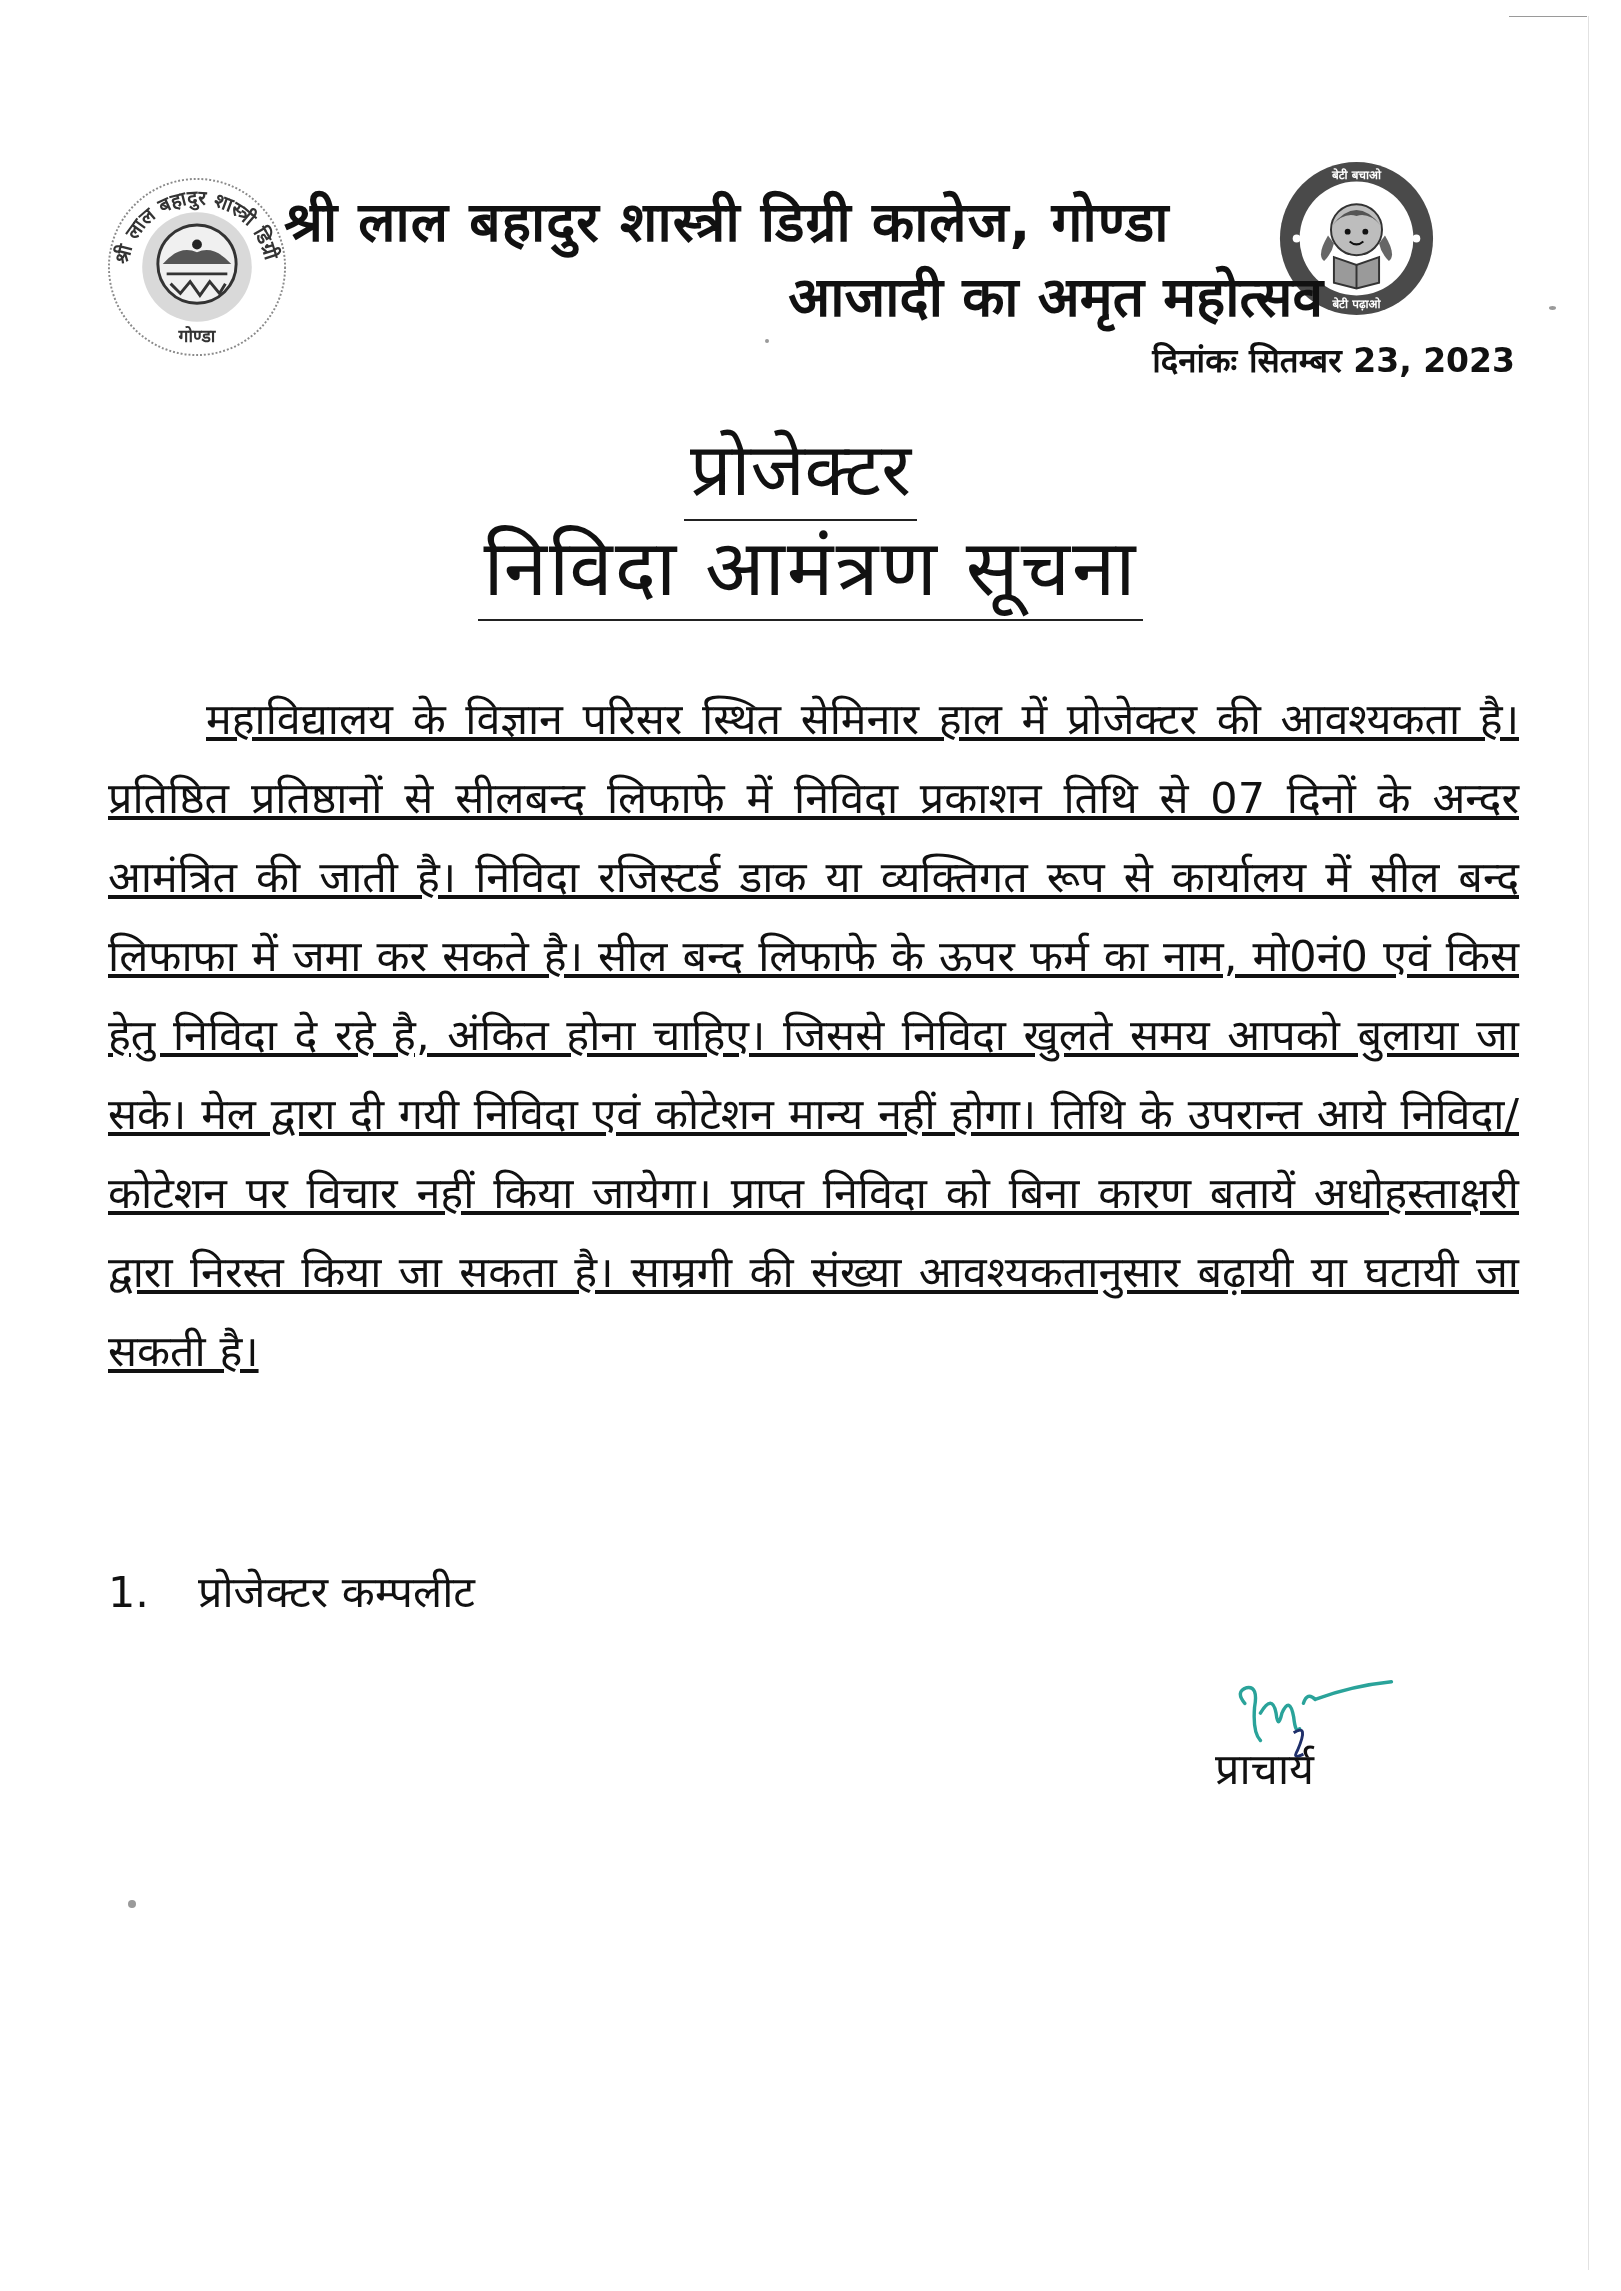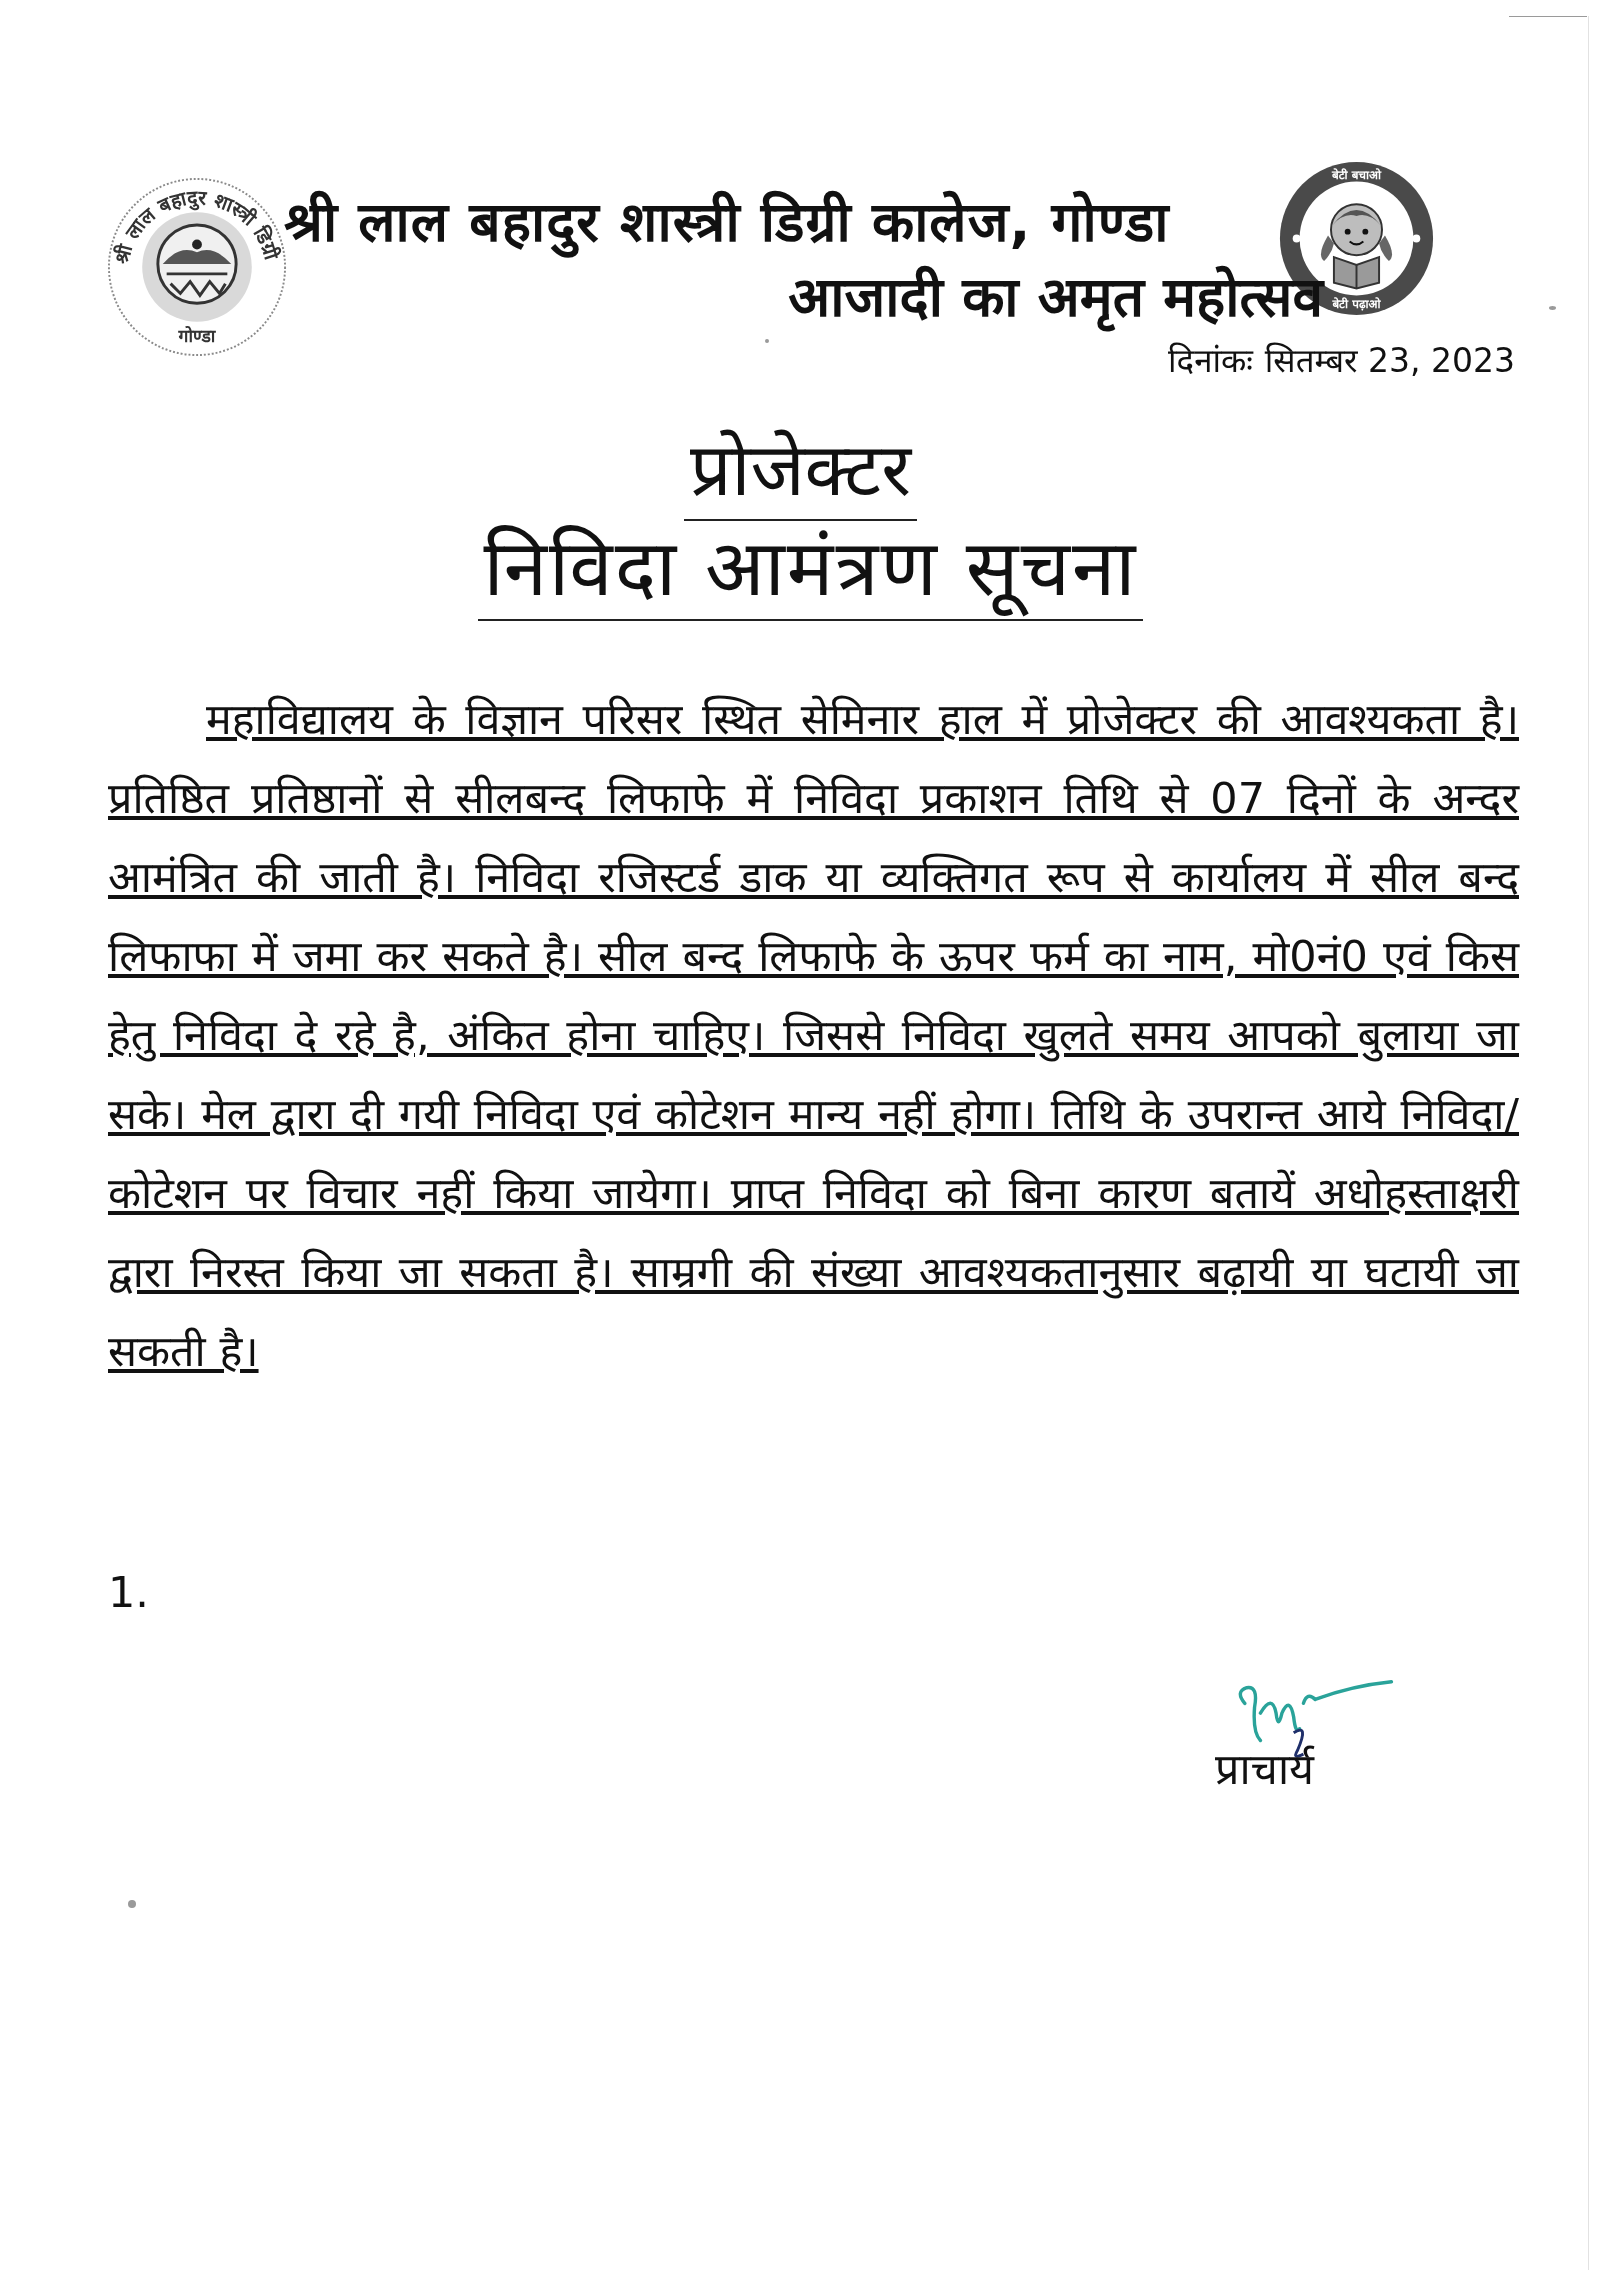--- a/index.html
+++ b/index.html
@@ -33,21 +33,21 @@
     position: absolute; left: 284px; top: 188px; width: 1039px;
     font-size: 55px; font-weight: bold; line-height: 69px;
     letter-spacing: 1px;
   }
   .event-name {
     position: absolute; left: 284px; top: 263px; width: 1039px;
     text-align: right; font-size: 55px; font-weight: bold; line-height: 69px;
   }
   .date-line {
     position: absolute; right: 106px; top: 337px;
-    font-size: 33px; line-height: 47px;
+    font-size: 33px; line-height: 47px; font-weight: bold;
   }
   .date-label { margin-right: 11.8px; }
 
   
   .heading-1 {
     position: absolute; left: 0; top: 423px; width: 1601px;
     text-align: center; font-size: 73px; line-height: 94px;
   }
   .heading-1 span, .heading-2 span {
     display: inline-block; border-bottom: 2.9px solid #222; padding: 0 5.9px 2px;
@@ -136,20 +136,21 @@
 </div>
 <div class="heading-2">
   <span>निविदा आमंत्रण सूचना</span>
 </div>
 
 <p class="body-para">महाविद्यालय के विज्ञान परिसर स्थित सेमिनार हाल में प्रोजेक्टर की आवश्यकता है। प्रतिष्ठित प्रतिष्ठानों से सीलबन्द लिफाफे में निविदा प्रकाशन तिथि से 07 दिनों के अन्दर आमंत्रित की जाती है। निविदा रजिस्टर्ड डाक या व्यक्तिगत रूप से कार्यालय में सील बन्द लिफाफा में जमा कर सकते है। सील बन्द लिफाफे के ऊपर फर्म का नाम, मो0नं0 एवं किस हेतु निविदा दे रहे है, अंकित होना चाहिए। जिससे निविदा खुलते समय आपको बुलाया जा सके। मेल द्वारा दी गयी निविदा एवं कोटेशन मान्य नहीं होगा। तिथि के उपरान्त आये निविदा/कोटेशन पर विचार नहीं किया जायेगा। प्राप्त निविदा को बिना कारण बतायें अधोहस्ताक्षरी द्वारा निरस्त किया जा सकता है। साम्रगी की संख्या आवश्यकतानुसार बढ़ायी या घटायी जा सकती है।</p>
 
 <ul class="items-list">
   <li>
     <span class="item-num">1.</span>
+    <span>प्रोजेक्टर कम्पलीट</span>
   </li>
 </ul>
 
 <div class="signature">
   <svg width="196" height="88" viewBox="0 0 200 90">
     <path d="M20 30 Q10 18 22 14 Q34 12 30 34 Q28 60 36 68 M36 40 Q48 20 52 40 Q54 58 58 40 Q66 22 70 44 Q72 62 76 56 M80 30 Q84 18 92 26 M92 26 Q130 12 170 8" stroke="#2aa39a" stroke-width="3.5" fill="none" stroke-linecap="round"></path>
     <path d="M70 60 Q86 50 74 78 Q68 88 80 82" stroke="#1f2f6a" stroke-width="3" fill="none"></path>
   </svg>
 </div>
 <div class="designation">प्राचार्य</div>

